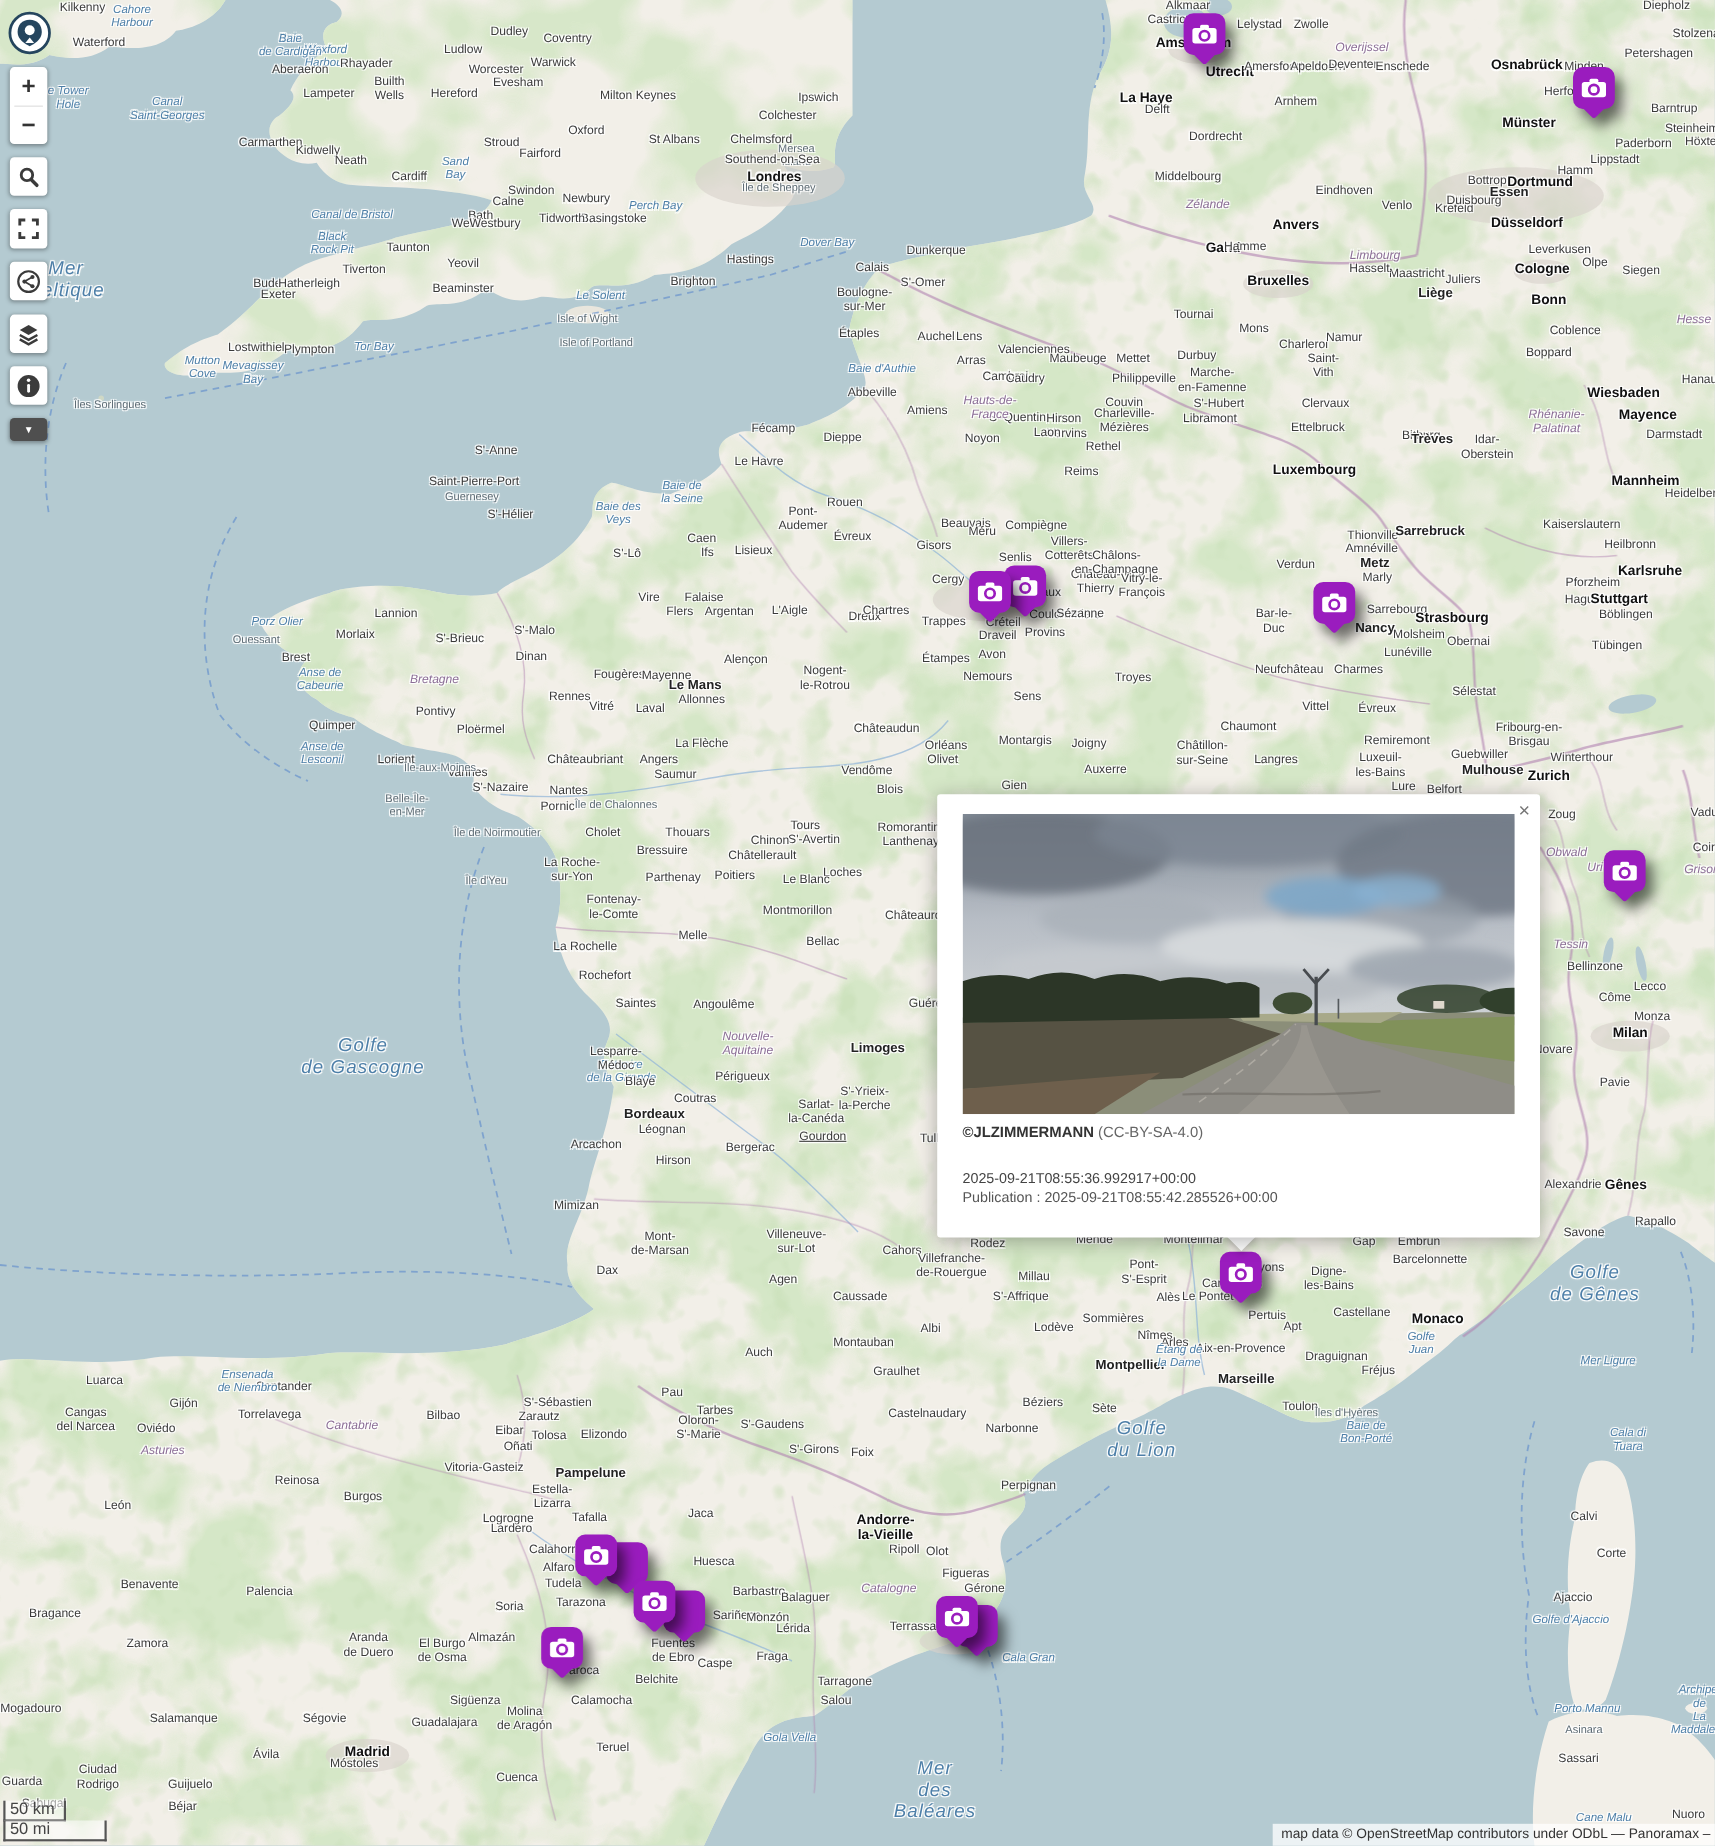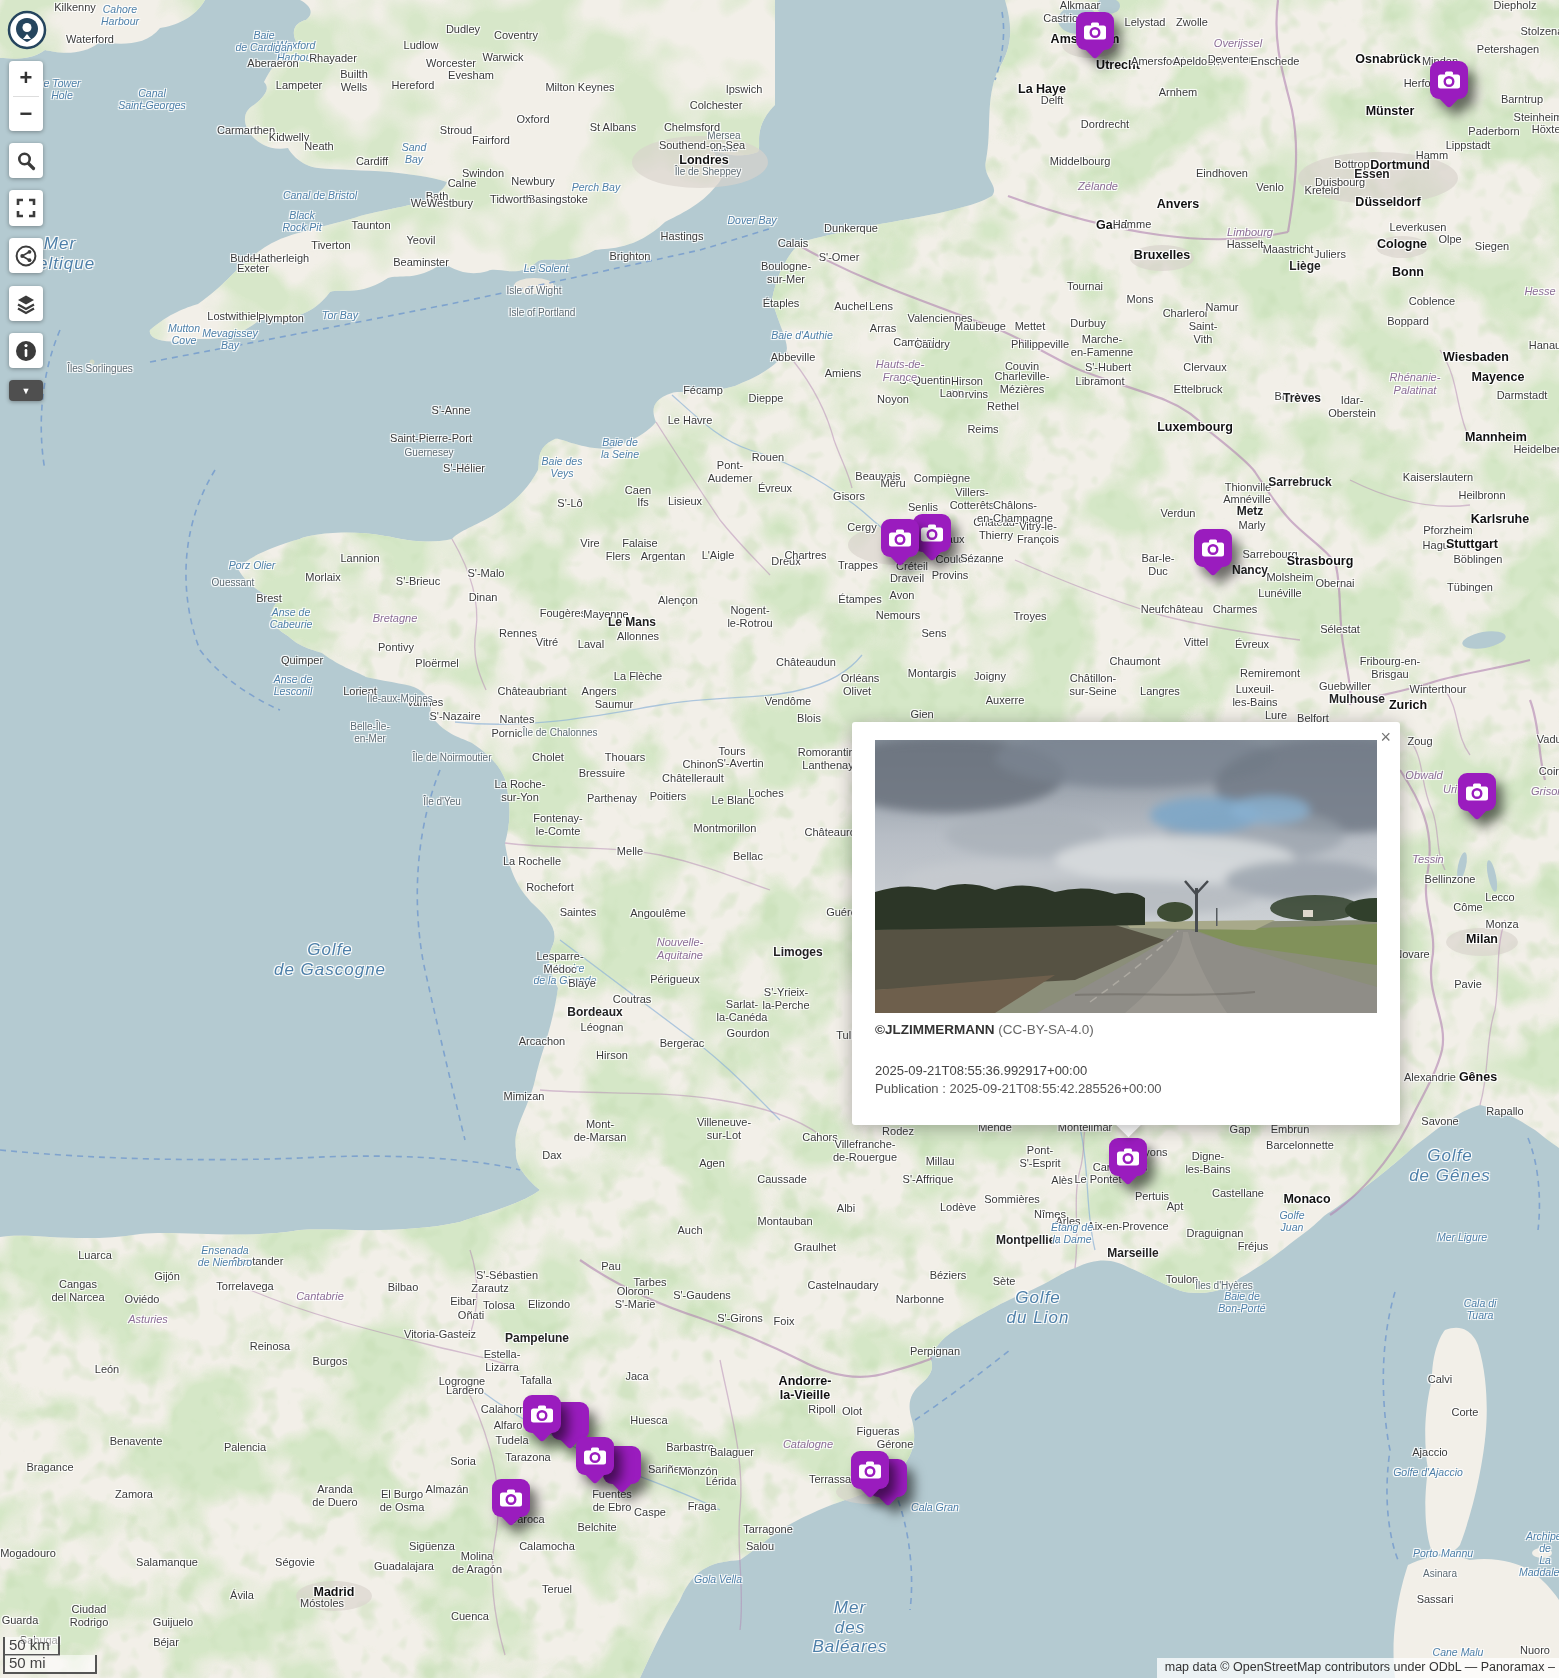--- a/index.html
+++ b/index.html
@@ -564,21 +564,21 @@
       <div class="lbl lbl-town" style="left: 612px; top: 1056px;">Hirson</div>
       <div class="lbl lbl-town" style="left: 542px; top: 1042px;">Arcachon</div>
       <div class="lbl lbl-town" style="left: 524px; top: 1097px;">Mimizan</div>
       <div class="lbl lbl-town" style="left: 600px; top: 1132px;">Mont-
 de-Marsan</div>
       <div class="lbl lbl-town" style="left: 552px; top: 1156px;">Dax</div>
       <div class="lbl lbl-town" style="left: 675px; top: 980px;">Périgueux</div>
       <div class="lbl lbl-town" style="left: 682px; top: 1044px;">Bergerac</div>
       <div class="lbl lbl-town" style="left: 742px; top: 1012px;">Sarlat-
 la-Canéda</div>
-      <div class="lbl lbl-town" style="left: 748px; top: 1034px;">Gourdon</div>
+      <div class="lbl lbl-town" style="left: 748px; top: 1034px; text-decoration: underline;">Gourdon</div>
       <div class="lbl lbl-town" style="left: 820px; top: 1138px;">Cahors</div>
       <div class="lbl lbl-town" style="left: 724px; top: 1130px;">Villeneuve-
 sur-Lot</div>
       <div class="lbl lbl-town" style="left: 712px; top: 1164px;">Agen</div>
       <div class="lbl lbl-town" style="left: 782px; top: 1180px;">Caussade</div>
       <div class="lbl lbl-town" style="left: 785px; top: 1222px;">Montauban</div>
       <div class="lbl lbl-town" style="left: 846px; top: 1209px;">Albi</div>
       <div class="lbl lbl-town" style="left: 815px; top: 1248px;">Graulhet</div>
       <div class="lbl lbl-town" style="left: 843px; top: 1286px;">Castelnaudary</div>
       <div class="lbl lbl-town" style="left: 865px; top: 1152px;">Villefranche-

